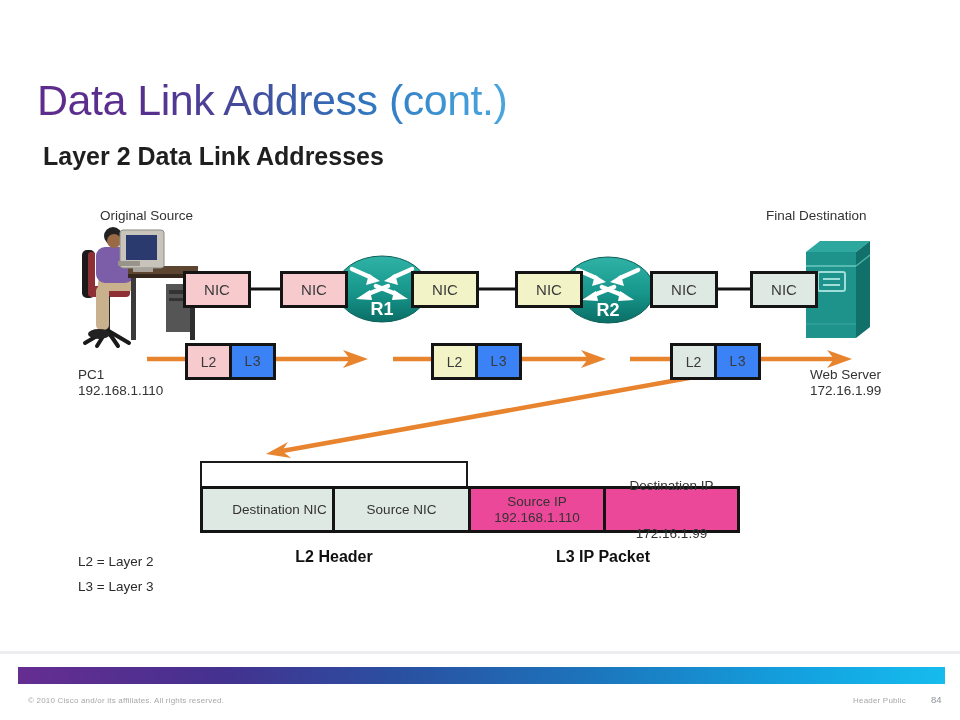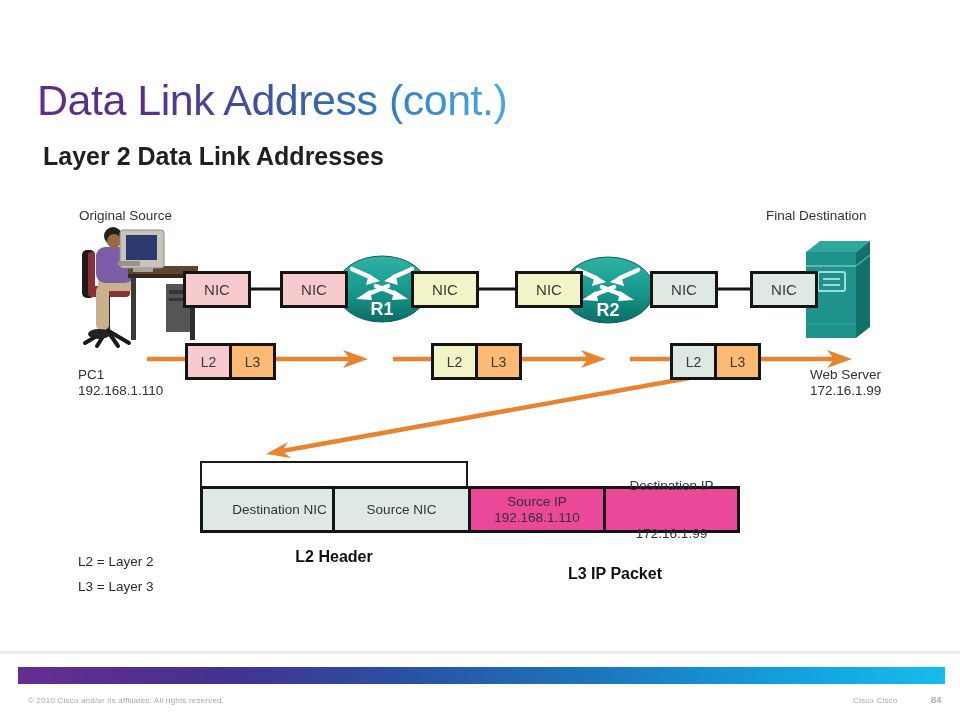--- a/index.html
+++ b/index.html
@@ -28,21 +28,21 @@
 
   
   .cellbox {
     z-index:2; border:3px solid #141414; display:flex; align-items:center; justify-content:center;
     font-size:15px; color:#3a3a3a;
   }
   .nic { top:271px; width:68px; height:37px; }
   .pink   { background:#F7CACE; }
   .yellow { background:#F3F3C8; }
   .gray   { background:#DEE9E3; }
-  .lav    { background:#fdba74; }
+  .lav    { background:#3b82f6;font-family:Liberation Mono, monospace; }
   .hop { top:343px; width:47px; height:37px; font-size:14px; }
 
   
   .whitebox { left:200px; top:461px; width:268px; height:27px; background:#fff; border:2px solid #1a1a1a; z-index:2; }
   .pcell {
     top:486px; height:47px; border:3px solid #141414; z-index:2;
     display:flex; flex-direction:column; align-items:center; justify-content:center;
     font-size:13.5px; color:#333; line-height:16px; text-align:center;
   }
   .pcell.ip { background:#ec4899; }
@@ -158,21 +158,21 @@
     <line x1="630" y1="359" x2="834" y2="359"></line>
     <polygon points="852,359 827,350 834,359 827,368" stroke="none"></polygon>
     <line x1="700" y1="376" x2="282" y2="451"></line>
     <polygon points="266,454 288,442 282,451 291,458" stroke="none"></polygon>
   </g>
 </svg>
 
 <h1 class="abs slide-title">Data Link Address (cont.)</h1>
 <h2 class="abs slide-subtitle">Layer 2 Data Link Addresses</h2>
 
-<div class="abs dlabel" style="left:79px; top:208px;">Original Source</div>
+<div class="abs dlabel" style="left:100px; top:208px;">Original Source</div>
 <div class="abs dlabel" style="left:766px; top:208px;">Final Destination</div>
 
 <div class="abs cellbox nic pink" style="left:183px;">
     <span>NIC</span>
   </div>
 <div class="abs cellbox nic pink" style="left:280px;">
     <span>NIC</span>
   </div>
 <div class="abs cellbox nic yellow" style="left:411px;">
     <span>NIC</span>
@@ -224,22 +224,22 @@
 </div>
 <div class="abs pcell ip" style="left:468px; width:138px;">
   <span>Source IP</span>
   <span>192.168.1.110</span>
 </div>
 <div class="abs pcell ip" style="left:603px; width:137px;gap:32px;">
   <span>Destination IP</span>
   <span>172.16.1.99</span>
 </div>
 <div class="abs seclabel" style="left:200px; width:268px;">L2 Header</div>
-<div class="abs seclabel" style="left:480px; width:270px;margin-top:17px;">L3 IP Packet</div>
+<div class="abs seclabel" style="left:468px; width:270px;">L3 IP Packet</div>
 
 <div class="abs legend" style="top:554px;">L2 = Layer 2</div>
 <div class="abs legend" style="top:579px;">L3 = Layer 3</div>
 
 <div class="abs hairline"></div>
 <div class="abs gradbar"></div>
 <div class="abs foot" style="left:28px;">© 2010 Cisco and/or its affiliates. All rights reserved.</div>
-<div class="abs foot" style="left:853px;">Cisco Cisco</div>
+<div class="abs foot" style="left:853px;">Header Public</div>
 <div class="abs pagenum">84</div>
 
 </body></html>

